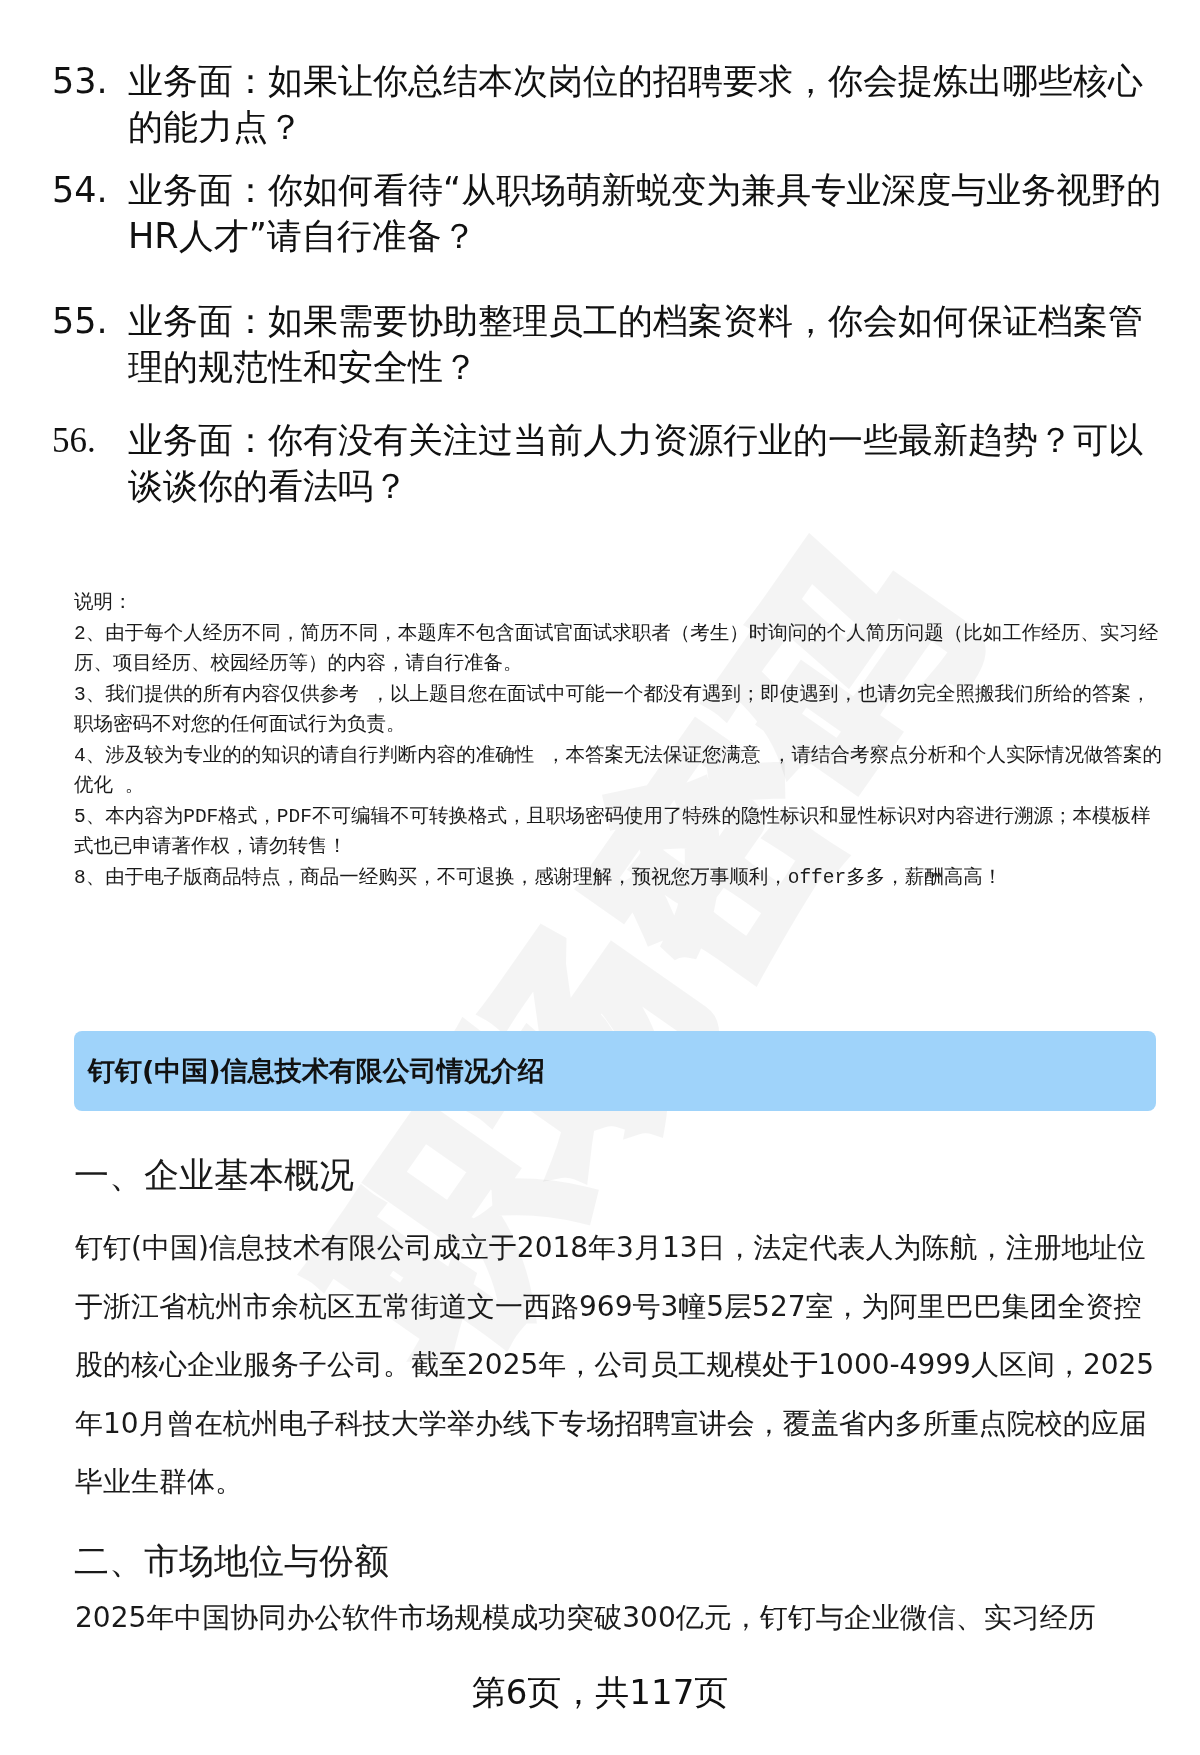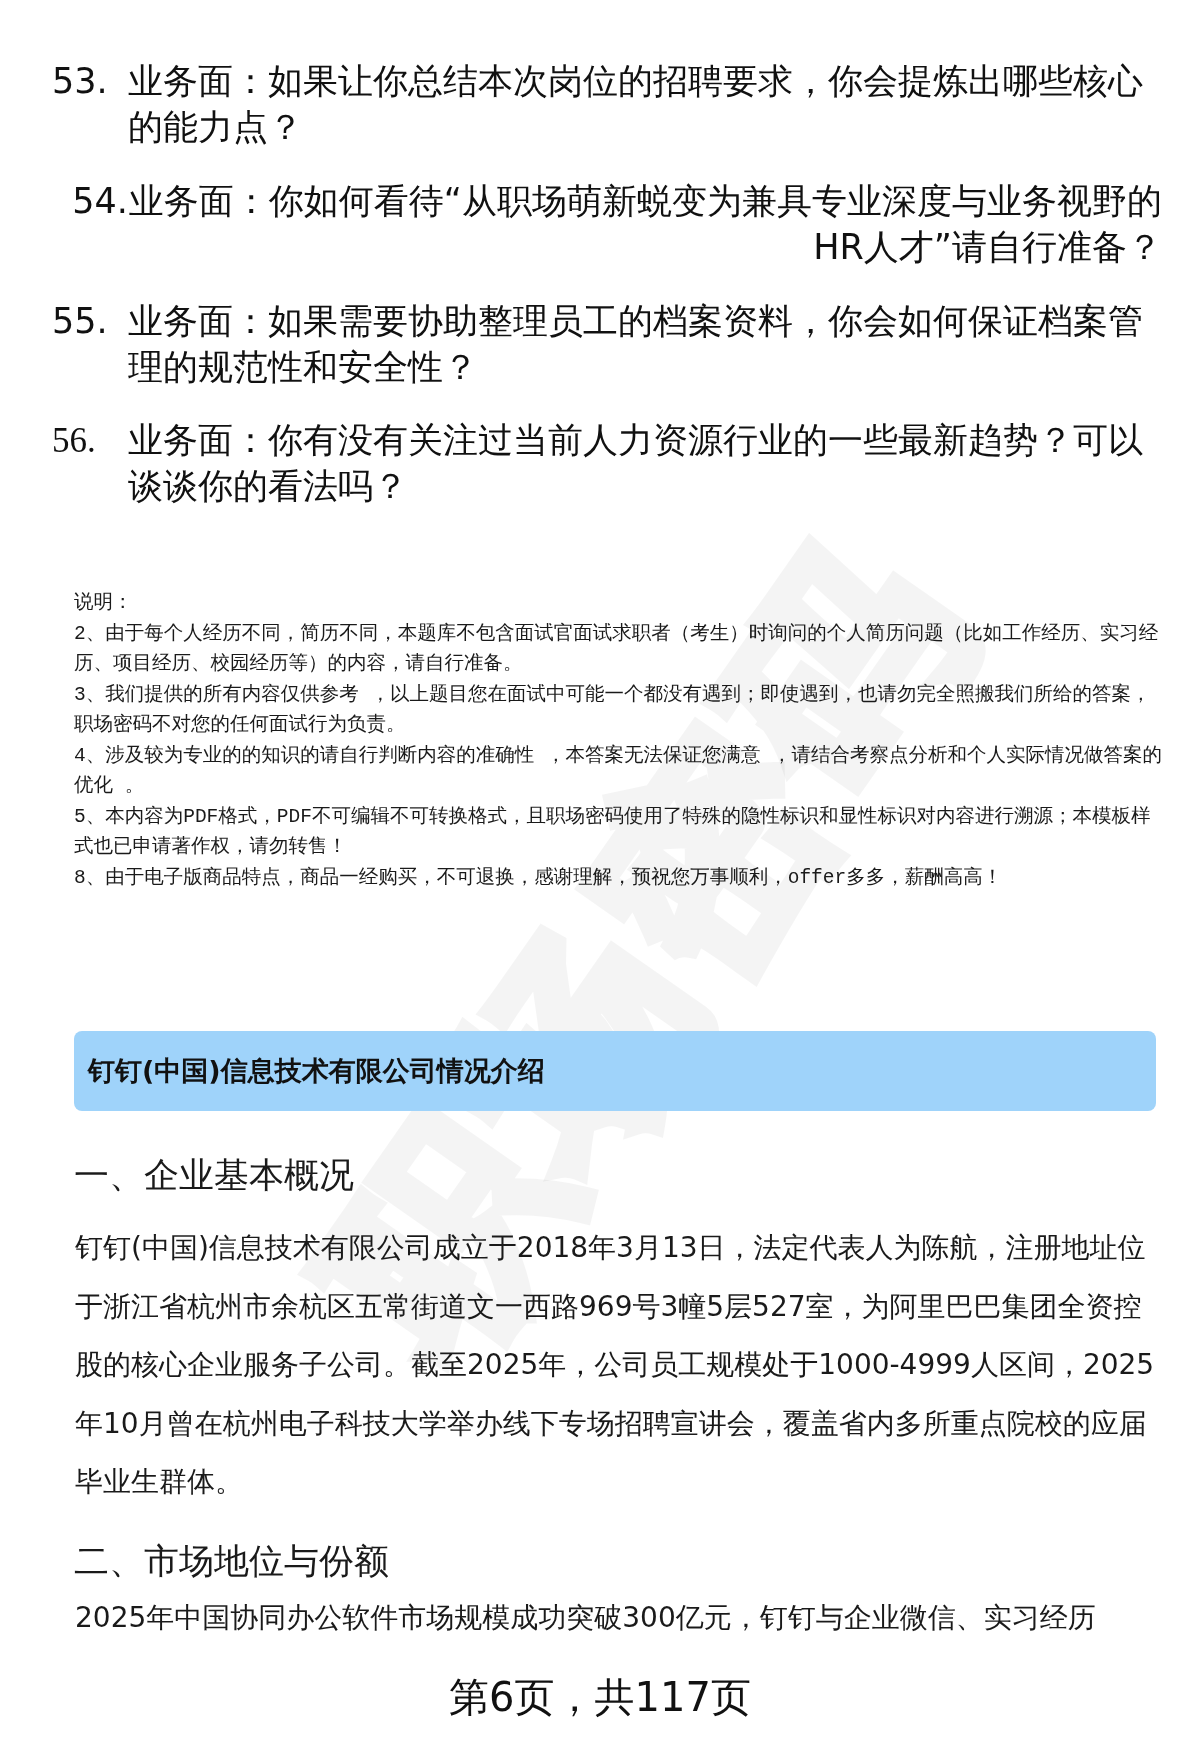--- a/index.html
+++ b/index.html
@@ -100,39 +100,39 @@
       line-height: 58.5px;
       color: #1a1a1a;
     }
     .body-text p { margin: 1px; }
     .footer {
       position: absolute;
       left: 0;
       width: 1200px;
       top: 1670px;
       text-align: center;
-      font-size: 40px;
+      font-size: 34px;
       color: #111111;
     }
   </style>
 </head>
 <body>
 
 <div class="watermark">
   <span>职场密码</span>
 </div>
 
 <div class="content">
 
   <div class="question" style="top:58px;">
     <span class="num">53.</span>
     <span class="text">业务面：如果让你总结本次岗位的招聘要求，你会提炼出哪些核心的能力点？</span>
   </div>
 
-  <div class="question" style="top:178px;text-align:right;">
+  <div class="question" style="top:167px;">
     <span class="num">54.</span>
     <span class="text">业务面：你如何看待“从职场萌新蜕变为兼具专业深度与业务视野的HR人才”请自行准备？</span>
   </div>
 
   <div class="question" style="top:298px;">
     <span class="num">55.</span>
     <span class="text">业务面：如果需要协助整理员工的档案资料，你会如何保证档案管理的规范性和安全性？</span>
   </div>
 
   <div class="question" style="top:418px;font-family:Liberation Serif, serif;">

